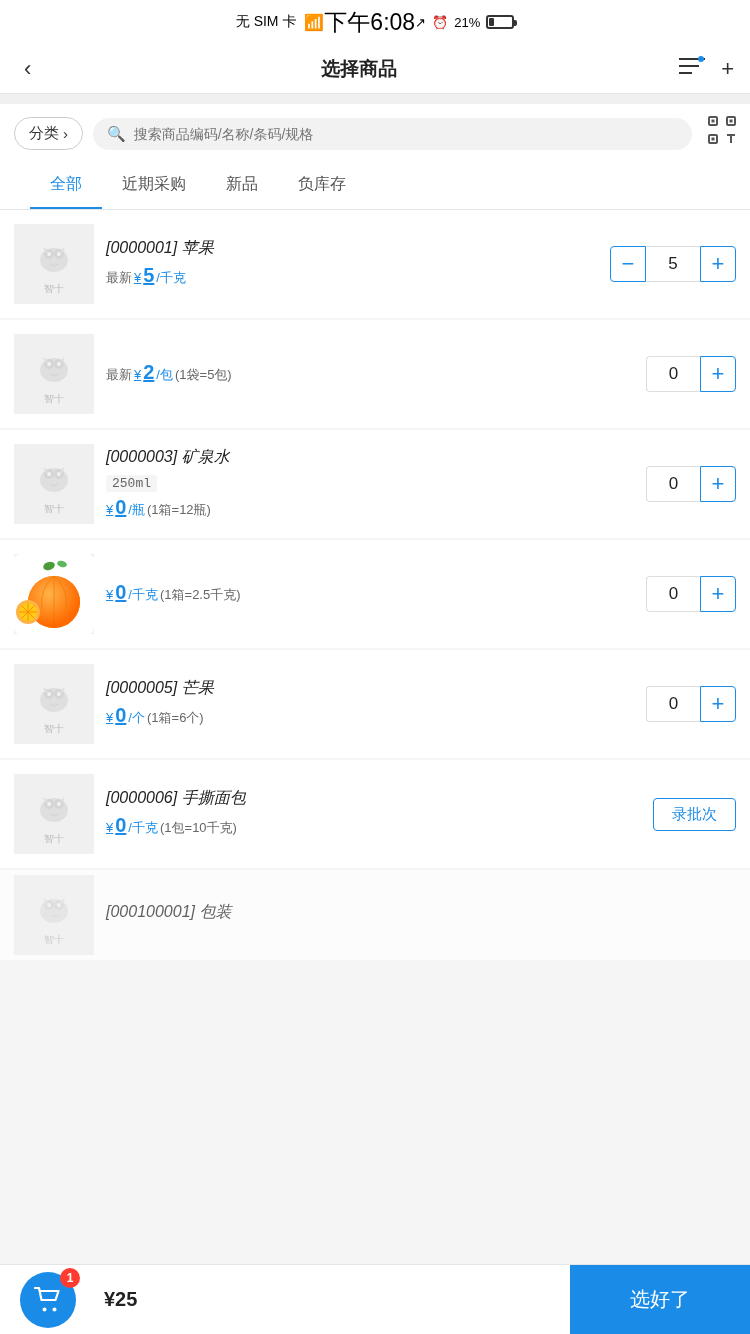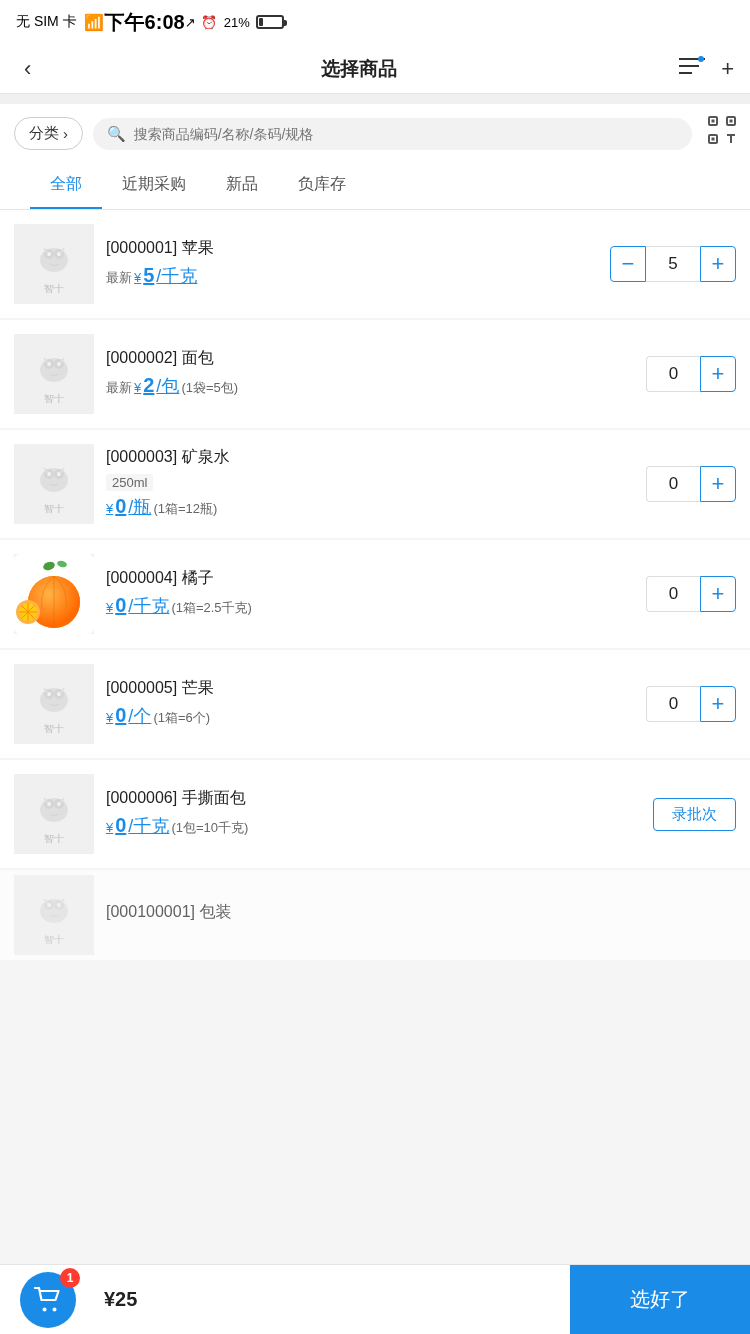--- a/index.html
+++ b/index.html
@@ -11,27 +11,27 @@
       min-height: 1334px;
       overflow-x: hidden;
     }
 
     
     .status-bar {
       background: #fff;
       height: 44px;
       display: flex;
       align-items: center;
-      justify-content: flex-start;
+      justify-content: center;
       padding: 0 16px;
       font-size: 15px;
       font-weight: 500;
     }
     .status-left { display: flex; align-items: center; gap: 8px; font-size: 14px; }
-    .status-center { font-size: 20px; font-weight: 700; }
+    .status-center { font-size: 23px; font-weight: 400; }
     .status-right { display: flex; align-items: center; gap: 6px; font-size: 13px; }
     .wifi-icon { font-size: 16px; }
     .battery-bar {
       width: 28px; height: 14px; border: 2px solid #333; border-radius: 3px;
       position: relative; display: inline-flex; align-items: center; padding: 1px;
     }
     .battery-bar::after {
       content: '';
       position: absolute; right: -5px; top: 3px;
       width: 3px; height: 6px; background: #333; border-radius: 0 2px 2px 0;
@@ -169,40 +169,42 @@
       align-items: center;
       gap: 2px;
     }
     .owl-svg { width: 48px; height: 48px; opacity: 0.3; }
     .product-info { flex: 1; min-width: 0; }
     .product-name {
       font-size: 16px;
       color: #222;
       margin-bottom: 5px;
       font-weight: 500;
+      font-style: italic;
     }
     .product-price-row {
       display: flex;
       align-items: baseline;
       gap: 2px;
       margin-bottom: 3px;
     }
     .price-label { font-size: 13px; color: #666; }
     .price-currency { font-size: 13px; color: #1a8ce8; text-decoration: underline; }
     .price-value { font-size: 20px; color: #1a8ce8; font-weight: 700; text-decoration: underline; }
-    .price-unit { font-size: 18px; color: #1a8ce8; text-decoration: underline; }
+    .price-unit { font-size: 13px; color: #1a8ce8; }
     .price-spec { font-size: 13px; color: #666; }
     .product-spec-tag {
       display: inline-block;
       font-size: 13px;
       color: #666;
       background: #f5f5f5;
       padding: 1px 6px;
       border-radius: 3px;
       margin-bottom: 4px;
+      font-family: Liberation Mono, monospace;
     }
 
     
     .qty-controls {
       display: flex;
       align-items: center;
       gap: 0;
       flex-shrink: 0;
     }
     .qty-btn {
@@ -418,21 +420,20 @@
           <circle cx="19" cy="22" r="2" fill="#fff"></circle>
           <circle cx="29" cy="22" r="2" fill="#fff"></circle>
           <path d="M20 32 Q24 35 28 32" stroke="#999" stroke-width="1.5" fill="none"></path>
           <path d="M14 16 L18 22" stroke="#bbb" stroke-width="2"></path>
           <path d="M34 16 L30 22" stroke="#bbb" stroke-width="2"></path>
         </svg>
         <span style="font-size:10px;color:#bbb;">智十</span>
       </div>
     </div>
     <div class="product-info">
-      <div class="product-name">[0000002] 面包</div>
       <div class="product-price-row">
         <span class="price-label">最新</span>
         <span class="price-currency">¥</span>
         <span class="price-value">2</span>
         <span class="price-unit">/包</span>
         <span class="price-spec">(1袋=5包)</span>
       </div>
     </div>
     <div class="qty-controls">
       <input class="qty-input" type="text" value="0" style="border-left: 1px solid rgb(221, 221, 221); border-radius: 4px 0px 0px 4px;">
@@ -496,21 +497,20 @@
         <line x1="7.5" y1="64.5" x2="20.5" y2="51.5" stroke="#ff8c00" stroke-width="1"></line>
         <defs>
           <radialGradient id="orangeGrad" cx="40%" cy="35%" r="60%">
             <stop offset="0%" stop-color="#ffb347"></stop>
             <stop offset="100%" stop-color="#ff6a00"></stop>
           </radialGradient>
         </defs>
       </svg>
     </div>
     <div class="product-info">
-      <div class="product-name">[0000004] 橘子</div>
       <div class="product-price-row">
         <span class="price-currency">¥</span>
         <span class="price-value">0</span>
         <span class="price-unit">/千克</span>
         <span class="price-spec">(1箱=2.5千克)</span>
       </div>
     </div>
     <div class="qty-controls">
       <input class="qty-input" type="text" value="0" style="border-left: 1px solid rgb(221, 221, 221); border-radius: 4px 0px 0px 4px;">
       <button class="qty-btn plus">+</button>

